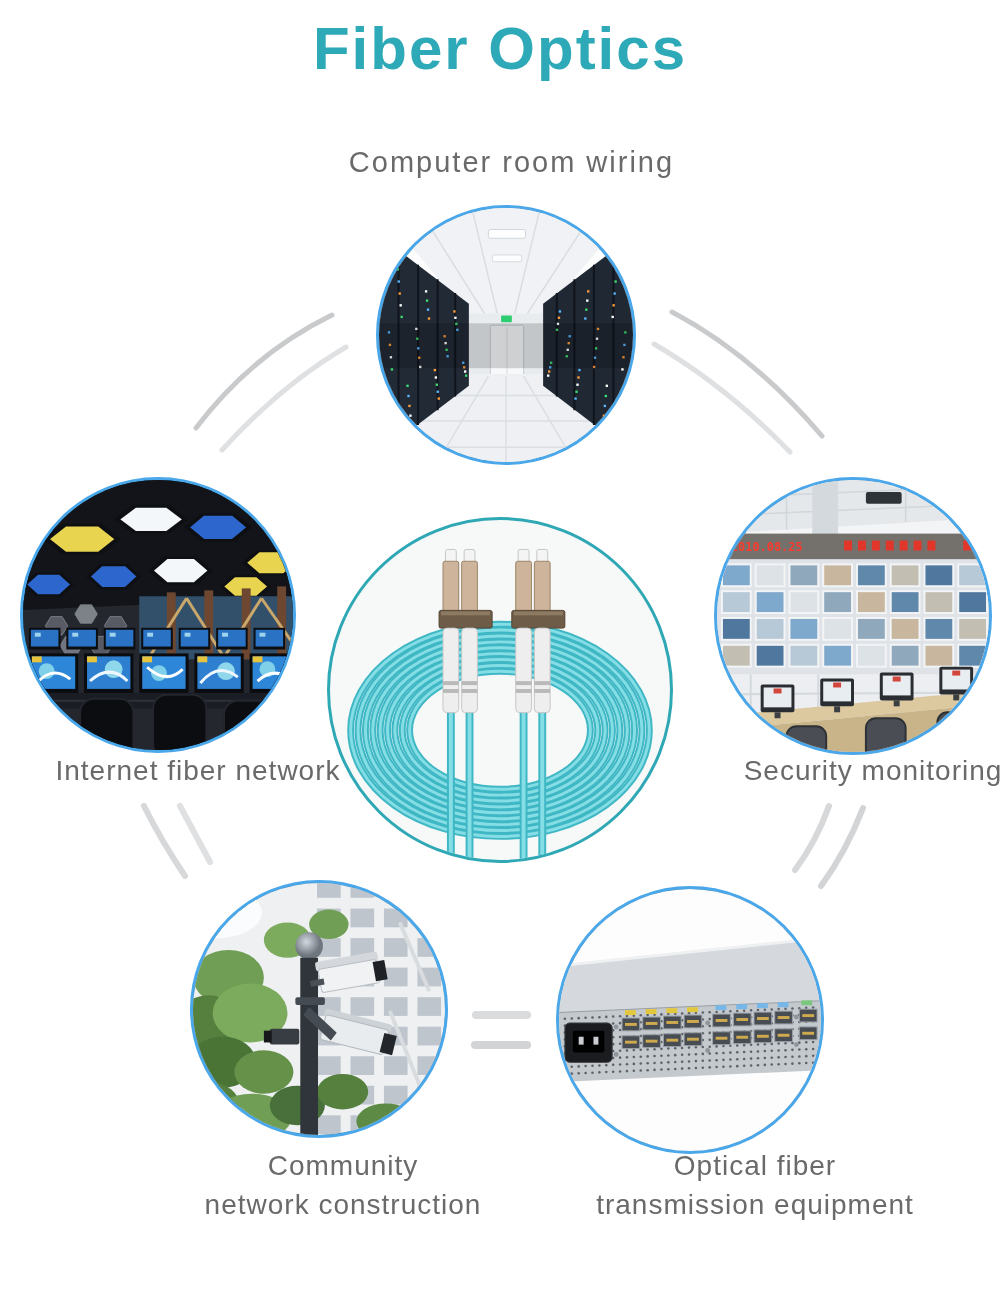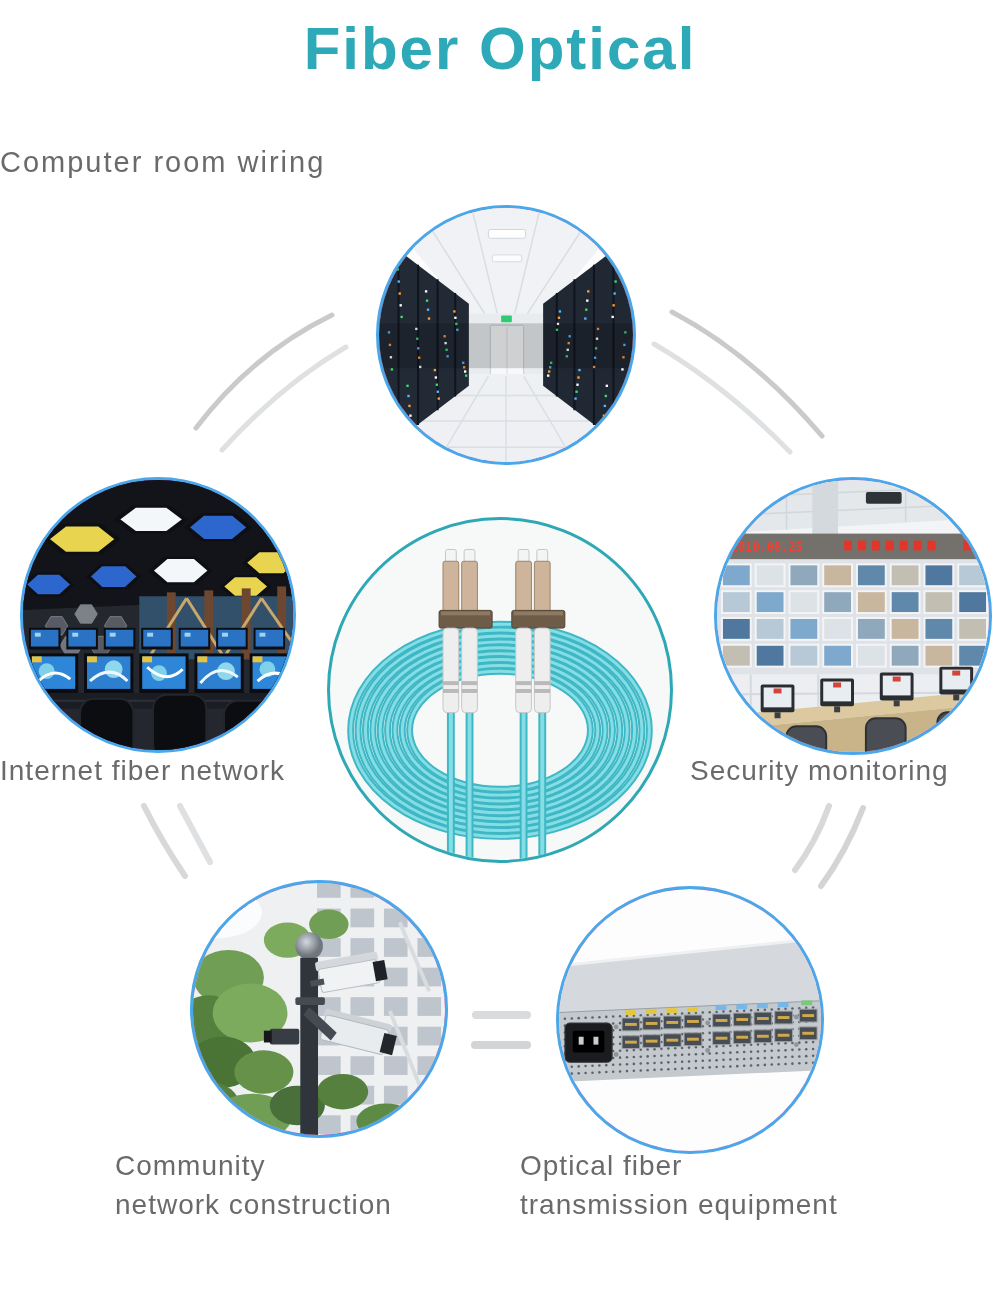--- a/index.html
+++ b/index.html
@@ -1,27 +1,27 @@
 <!DOCTYPE html>
 <html><head>
 <meta charset="utf-8">
 <style>
   html,body{margin:0;padding:0;background:#ffffff;}
   .canvas{position:relative;width:1000px;height:1289px;margin:0 auto;background:#ffffff;
           font-family:"Liberation Sans",sans-serif;overflow:hidden;}
   .title{position:absolute;left:0;right:0;top:14px;text-align:center;
          font-size:60px;font-weight:bold;color:#2ea9b7;letter-spacing:2px;}
-  .caption{position:absolute;color:#6a6a6a;font-size:28px;letter-spacing:1px;text-align:left;}
+  .caption{position:absolute;color:#6a6a6a;font-size:28px;letter-spacing:1px;text-align:center;margin-left:23px;}
   #cap-top{left:0;right:0;top:146px;font-size:29px;letter-spacing:2px;}
   #cap-left{left:0;width:350px;top:755px;}
   #cap-right{left:690px;width:320px;top:755px;}
   #cap-bl{left:115px;width:410px;top:1146px;line-height:39px;}
   #cap-br{left:520px;width:424px;top:1146px;line-height:39px;}
   .circle{position:absolute;border-radius:50%;overflow:hidden;box-sizing:border-box;
-          border:3px solid #4aa7e9;background:#a21caf;}
+          border:3px solid #4aa7e9;background:#0369a1;}
   .circle svg{display:block;width:100%;height:100%;}
   #c-top{left:376px;top:205px;width:260px;height:260px;}
   #c-left{left:20px;top:477px;width:276px;height:276px;}
   #c-right{left:714px;top:477px;width:278px;height:278px;}
   #c-center{left:327px;top:517px;width:346px;height:346px;border-color:#2fa8b5;background:#f7f8f8;}
   #c-bl{left:190px;top:880px;width:258px;height:258px;}
   #c-br{left:556px;top:886px;width:268px;height:268px;}
   #arcs{position:absolute;left:0;top:0;}
 </style>
 </head>
@@ -37,21 +37,21 @@
       <path d="M 654 344 Q 726 386 790 452" stroke="#dfe0e2" stroke-width="5"></path>
       <path d="M 144 806 Q 162 842 185 876" stroke="#d7d8da" stroke-width="6"></path>
       <path d="M 180 806 Q 196 836 210 862" stroke="#dfe0e2" stroke-width="6"></path>
       <path d="M 829 806 Q 816 842 795 870" stroke="#d7d8da" stroke-width="6"></path>
       <path d="M 863 808 Q 846 852 821 886" stroke="#d3d4d6" stroke-width="6"></path>
     </g>
     <rect x="472" y="1011" width="59" height="8" rx="4" fill="#dadbdd"></rect>
     <rect x="471" y="1041" width="60" height="8" rx="4" fill="#d3d4d6"></rect>
   </svg>
 
-  <div class="title">Fiber Optical</div>
+  <div class="title">Fiber Optics</div>
   <div class="caption" id="cap-top">Computer room wiring</div>
   <div class="caption" id="cap-left">Internet fiber network</div>
   <div class="caption" id="cap-right">Security monitoring</div>
   <div class="caption" id="cap-br">
     <span>Optical fiber</span><br>
     <span>transmission equipment</span>
   </div>
   <div class="caption" id="cap-bl">
     <span>Community</span><br>
     <span>network construction</span>

